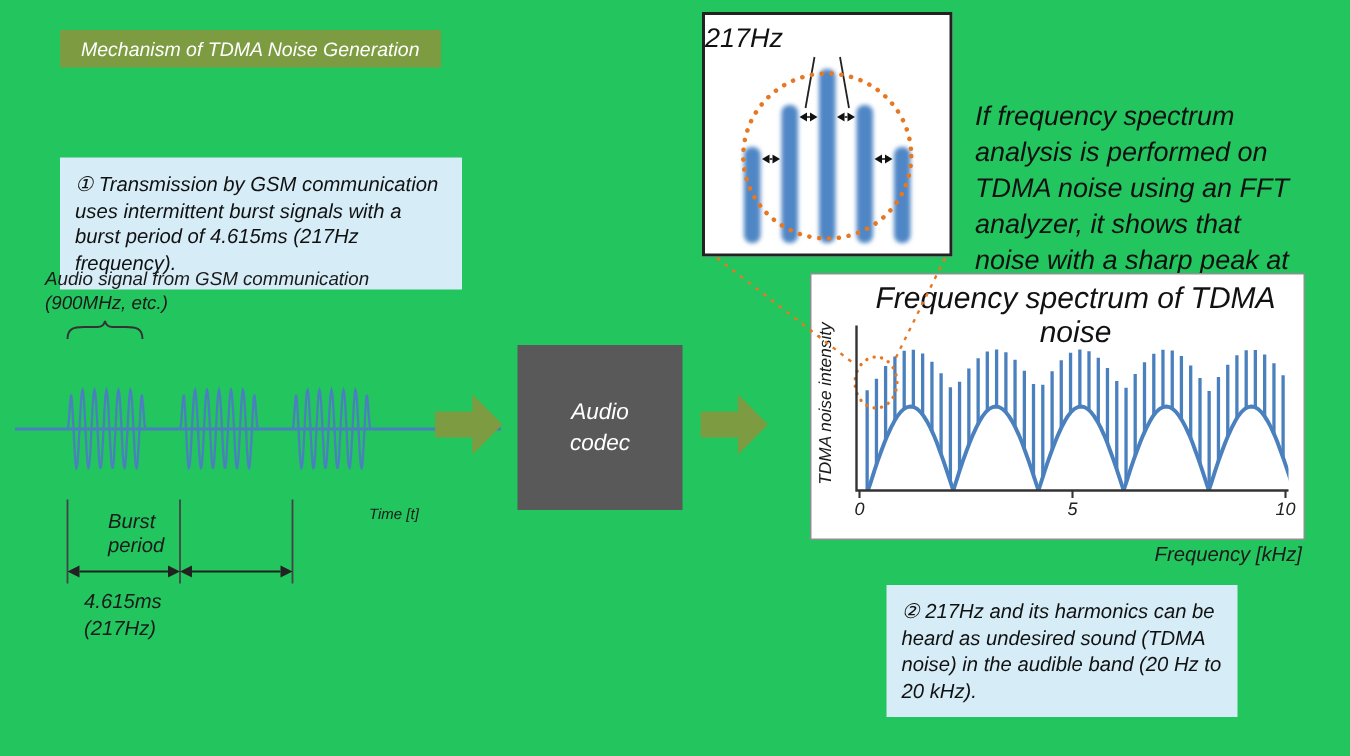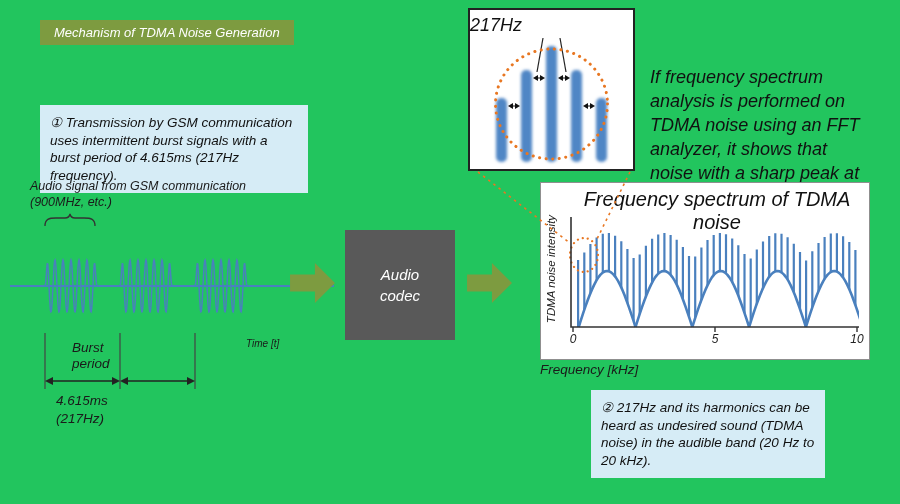--- a/index.html
+++ b/index.html
@@ -35,21 +35,21 @@
   #zoom-panel { left:468px; top:8px; width:163px; height:159px; border:2px solid #222; background:#fff; z-index:6; }
   #zoom-svg { position:absolute; left:0; top:0; width:163px; height:159px; }
   #zoom-label { left:0; right:0; top:5px; font-size:18px; color:#111; }
 
   #chart-box { left:540px; top:182px; width:328px; height:176px; border:1px solid #8f8f8f; background:#fff; }
   #chart-title { left:28px; right:4px; top:5px; text-align:center; font-size:20px; color:#111; }
   #ylabel { left:-60px; top:80px; width:140px; text-align:center; font-size:11.5px;
             transform:rotate(-90deg); transform-origin:center; }
   #spec-svg { left:16px; top:32px; width:308px; height:130px; }
   #spec-svg .tick { font-size:12px; fill:#222; text-anchor:middle; }
-  #xlabel { left:540px; top:362px; width:328px; text-align:left; font-size:13.5px; }
+  #xlabel { left:540px; top:362px; width:328px; text-align:right; font-size:13.5px; }
 </style>
 </head>
 <body>
 
 <div class="stage">
 
   <div class="abs" id="header-badge">Mechanism of TDMA Noise Generation</div>
 
   <div class="abs note-box" id="step1">① Transmission by GSM communication uses intermittent burst signals with a burst period of 4.615ms (217Hz frequency).</div>
 

